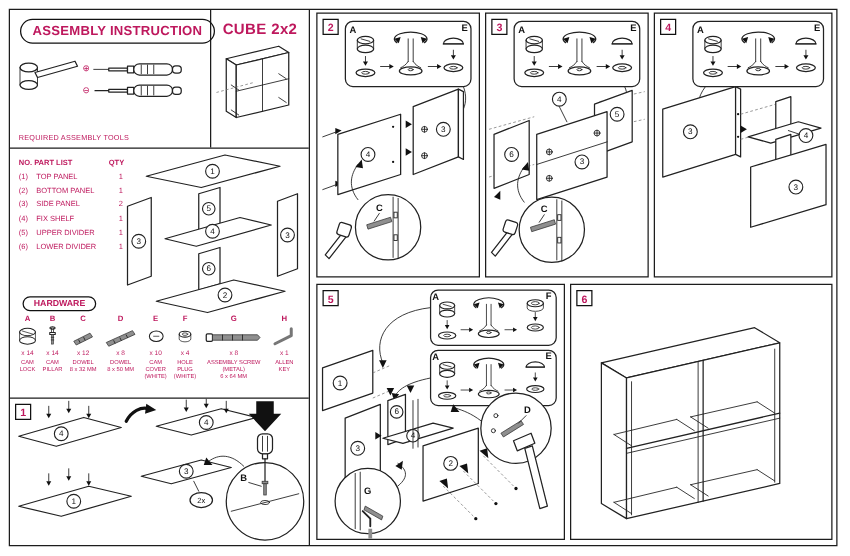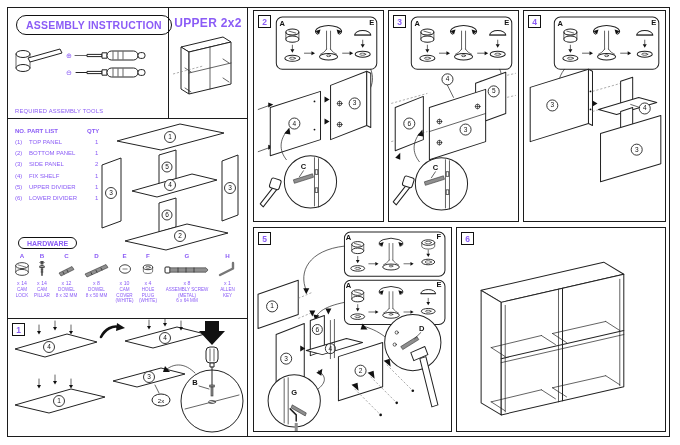--- a/index.html
+++ b/index.html
@@ -1,17 +1,17 @@
 <!DOCTYPE html>
 <html><head>
 <meta charset="utf-8">
 <style>
   html,body{margin:0;padding:0;background:#fff;}
   .sheet{position:relative;width:680px;height:445px;background:#fff;
-         font-family:"Liberation Sans",sans-serif;color:#8b5cf6;overflow:hidden;}
+         font-family:"Liberation Sans",sans-serif;color:#be185d;overflow:hidden;}
   .frame{position:absolute;left:7px;top:7px;width:663px;height:430px;
          border:1.5px solid #1c1c1c;box-sizing:border-box;}
   
   .leftcol{position:absolute;left:0;top:0;width:240px;height:100%;
            border-right:1.5px solid #1c1c1c;box-sizing:border-box;}
   .hdr-row{position:relative;height:111px;border-bottom:1.5px solid #1c1c1c;
            box-sizing:border-box;display:flex;}
   .hdr-tools{position:relative;width:161px;border-right:1.5px solid #1c1c1c;box-sizing:border-box;}
   .title-stadium{margin:7px auto 0 8px;width:fit-content;border:1.4px solid #111;
                  border-radius:11px;padding:3px 9px;font-size:10.5px;font-weight:700;
@@ -176,21 +176,21 @@
                   <line x1="44" y1="3" x2="44" y2="10" class="ln thin"></line>
                   <line x1="49" y1="3" x2="49" y2="10" class="ln thin"></line>
                   <rect x="64" y="3.6" width="7" height="5.8" rx="2.5" class="ol"></rect>
                 </svg>
               </div>
             </div>
           </div>
           <div class="tools-label">REQUIRED ASSEMBLY TOOLS</div>
         </div>
         <div class="hdr-product">
-          <div class="product-name">UPPER 2x2</div>
+          <div class="product-name">CUBE 2x2</div>
           <svg width="70" height="78" viewBox="0 0 70 78">
             <polygon points="16,22 58,12 50,7 8,17" class="ol"></polygon>
             <polygon points="16,22 8,17 8,59 16,64" class="ol"></polygon>
             <polygon points="16,22 58,12 58,54 16,64" class="ol"></polygon>
             <line x1="37" y1="17" x2="37" y2="59" class="ln thin"></line>
             <line x1="16" y1="43" x2="58" y2="33" class="ln thin"></line>
             <line x1="20,46" y1="44" x2="30" y2="36" class="dash"></line>
             <line x1="18" y1="42" x2="12" y2="38" class="ln thin"></line>
             <line x1="56" y1="33" x2="50" y2="29" class="ln thin"></line>
             <line x1="18" y1="62" x2="12" y2="58" class="ln thin"></line>

